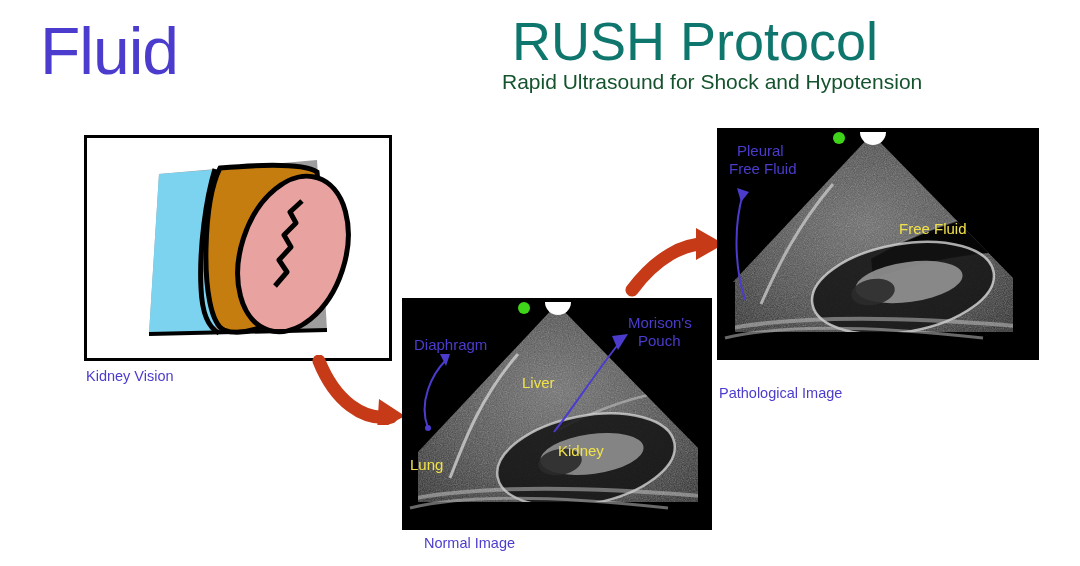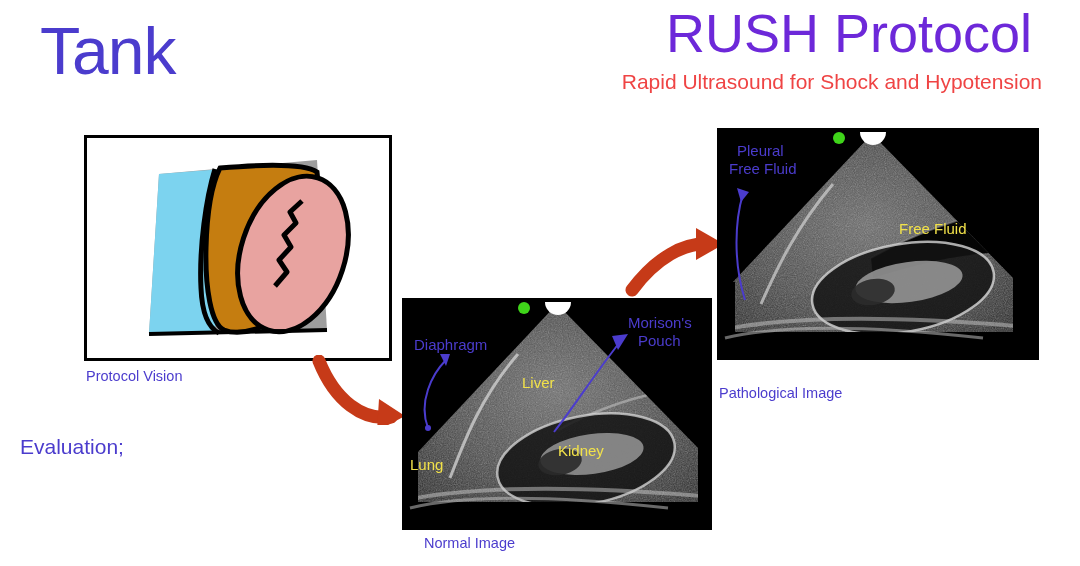--- a/index.html
+++ b/index.html
@@ -8,26 +8,26 @@
     font-family:"Liberation Sans",sans-serif;
   }
   .abs{position:absolute;}
 
   
   #tank-title{
     left:40px;top:18px;font-size:66px;line-height:66px;color:#4b3ccd;
     letter-spacing:-1px;white-space:nowrap;
   }
   #rush-title{
-    left:512px;top:4px;width:520px;text-align:right;font-size:54px;line-height:58px;
-    color:#6d28d9;white-space:nowrap;
+    left:512px;top:12px;width:520px;text-align:left;font-size:54px;line-height:58px;
+    color:#0f766e;white-space:nowrap;
   }
   #rush-sub{
-    left:502px;top:70px;width:540px;text-align:right;font-size:21px;line-height:24px;
-    color:#ef4444;white-space:nowrap;
+    left:502px;top:70px;width:540px;text-align:left;font-size:21px;line-height:24px;
+    color:#14532d;white-space:nowrap;
   }
 
   
   #eval-block{left:20px;top:432px;color:#4b3ccd;font-size:21px;line-height:30px;}
   #eval-block .gap{height:26px;}
 
   
   .caption{color:#4b3ccd;font-size:14.5px;line-height:18px;white-space:nowrap;}
 
   
@@ -43,26 +43,25 @@
   #patho-caption{left:719px;top:384px;}
 
   svg{display:block;}
   .lbl-yellow{fill:#f2e24a;font-family:"Liberation Sans",sans-serif;font-size:15px;}
   .lbl-purple{fill:#4b3ccd;font-family:"Liberation Sans",sans-serif;font-size:15px;}
   .arrow-purple{stroke:#4b3ccd;stroke-width:2;fill:none;}
 </style>
 </head>
 <body>
 
-<div class="abs" id="tank-title">Tank</div>
+<div class="abs" id="tank-title">Fluid</div>
 <div class="abs" id="rush-title">RUSH Protocol</div>
 <div class="abs" id="rush-sub">Rapid Ultrasound for Shock and Hypotension</div>
 
 <div class="abs" id="eval-block">
-  <div>Evaluation;</div>
   <div class="gap"></div>
 </div>
 
 <div class="abs panel-frame" id="vv-box">
   <svg width="302" height="220" viewBox="0 0 302 220">
 
     <polygon points="72,36 230,22 240,192 62,196" fill="#9e9e9e"></polygon>
 
     <polygon points="72,36 136,31 128,194 62,196" fill="#7cd3ef"></polygon>
 
@@ -71,21 +70,21 @@
 
     <path d="M128,31 C 119,60 112,110 114,150 C 115,176 122,190 132,195" fill="none" stroke="#000" stroke-width="5"></path>
 
     <ellipse cx="206" cy="116" rx="52" ry="80" transform="rotate(18 206 116)" fill="#e8a3a0" stroke="#000" stroke-width="5"></ellipse>
 
     <path d="M188,148 l12,-14 l-8,-12 l12,-13 l-7,-12 l12,-12 l-6,-11 l12,-11" fill="none" stroke="#000" stroke-width="5" stroke-linejoin="round"></path>
 
     <line x1="62" y1="196" x2="240" y2="192" stroke="#000" stroke-width="4"></line>
   </svg>
 </div>
-<div class="abs caption" id="vv-caption">Protocol Vision</div>
+<div class="abs caption" id="vv-caption">Kidney Vision</div>
 
 <svg class="abs" style="left:305px;top:355px;" width="120" height="70">
   <path d="M14,6 C 30,46 58,66 86,62" stroke="#c63a18" stroke-width="13" fill="none" stroke-linecap="round"></path>
   <polygon points="74,44 100,61 72,76" fill="#c63a18"></polygon>
 </svg>
 
 <div class="abs us-frame" id="normal-box">
   <svg width="302" height="224" viewBox="0 0 302 224">
     <defs>
       <radialGradient id="ngrad" cx="50%" cy="40%" r="70%">

